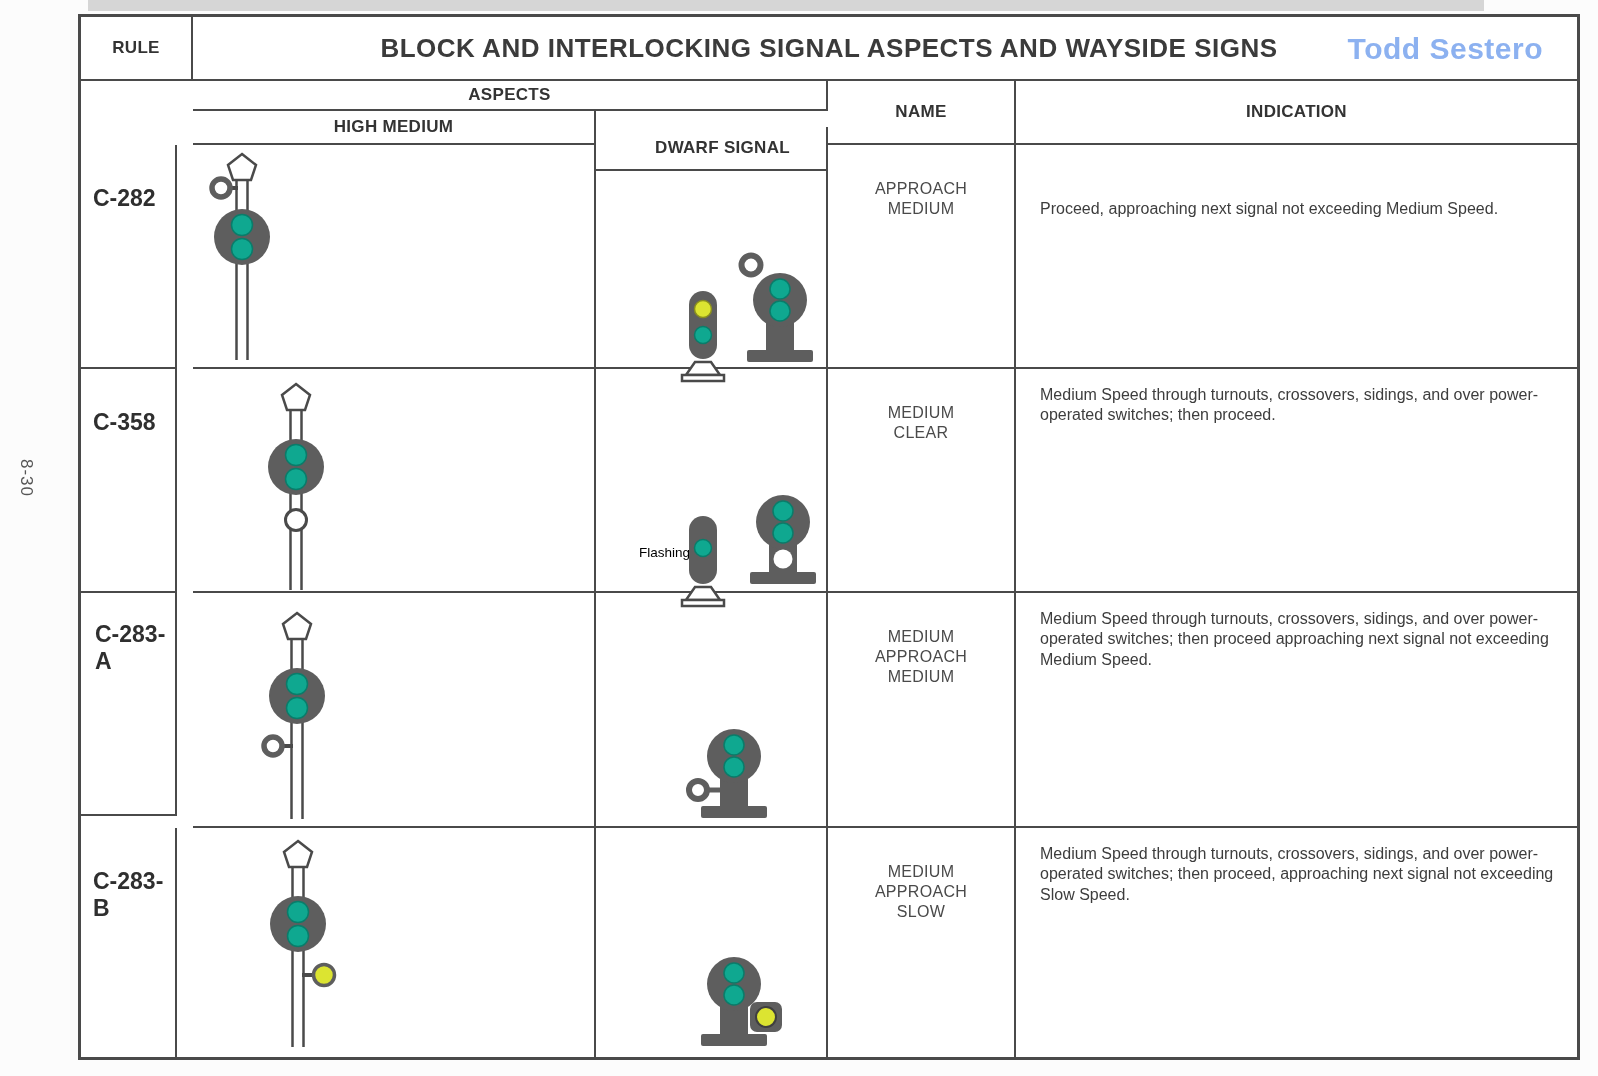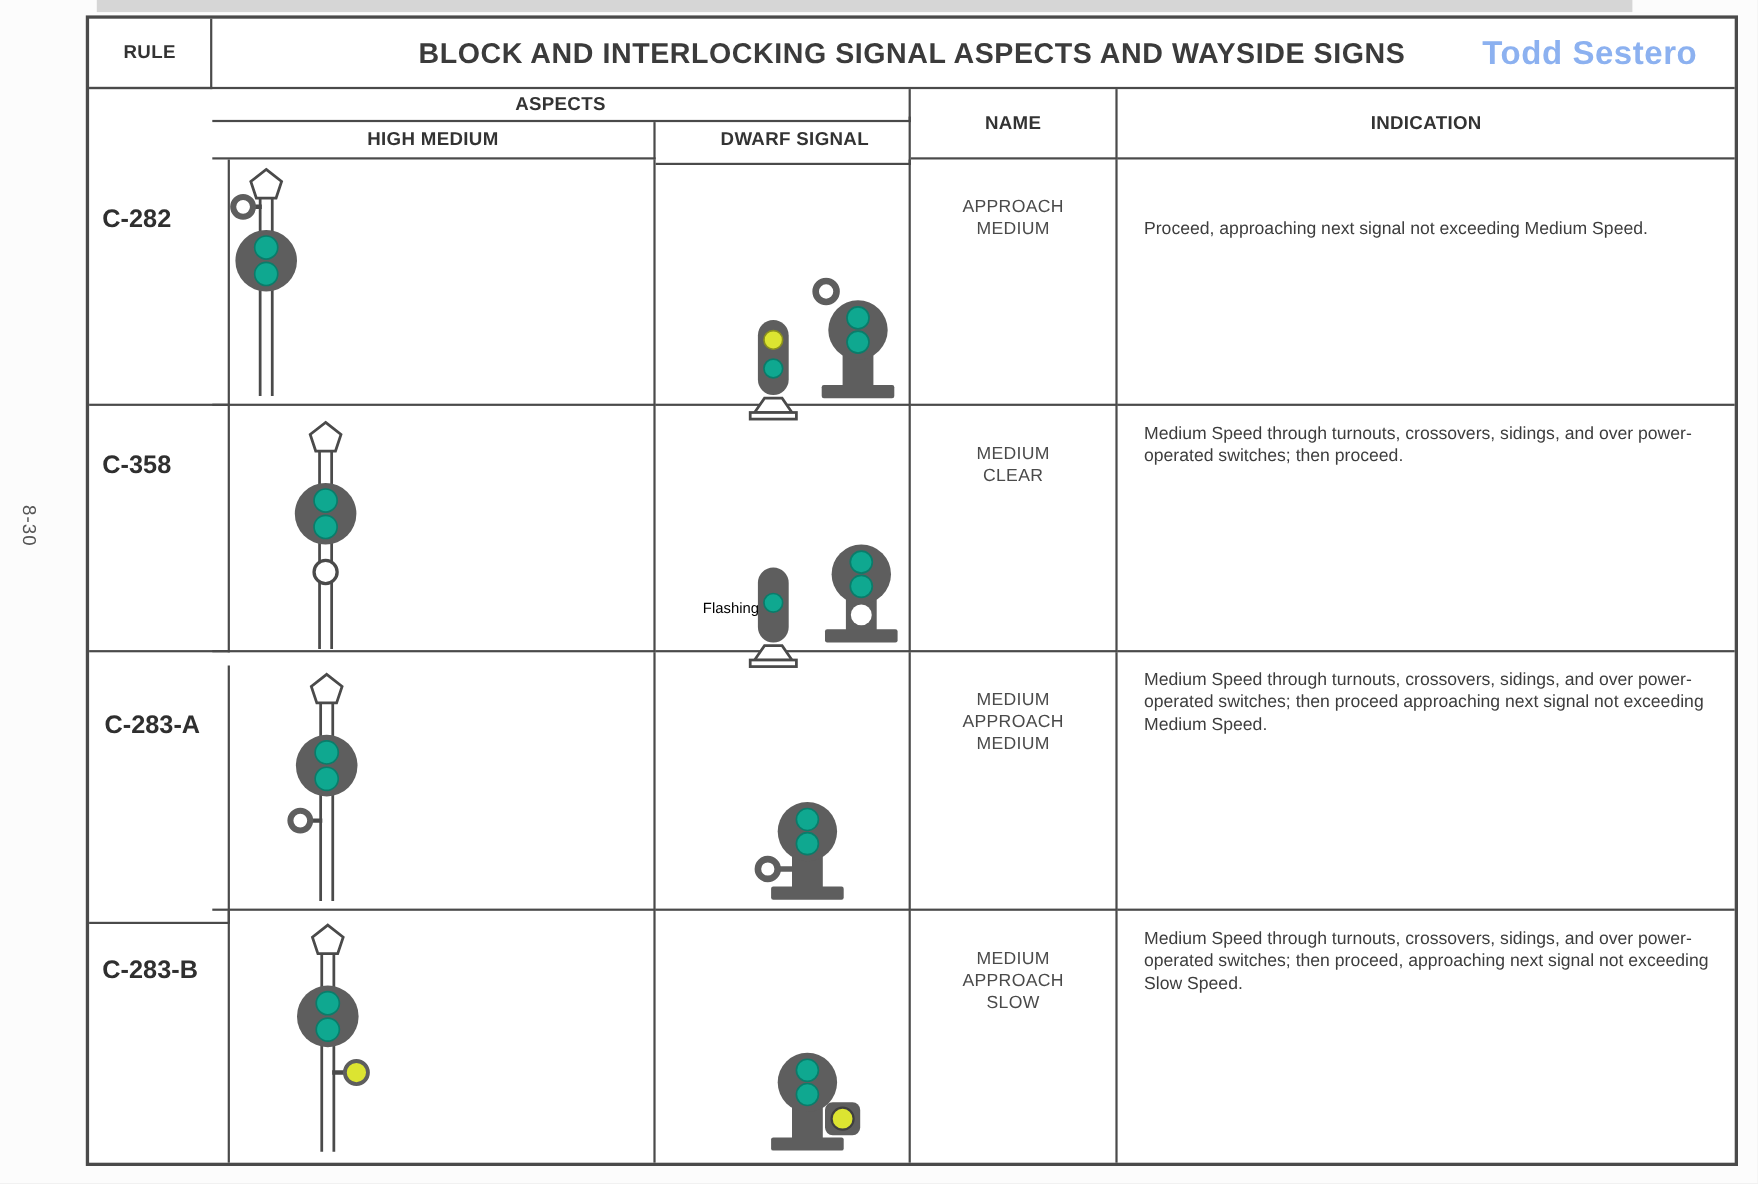--- a/index.html
+++ b/index.html
@@ -21,24 +21,24 @@
   .br { border-right-width:2px; }
   .bb { border-bottom-width:2px; }
   .center { display:flex; align-items:center; justify-content:center; }
   .title-row { left:0; top:0; width:1496px; height:64px; border-bottom-width:2px; }
   .title-text { font-size:26px; font-weight:bold; letter-spacing:.5px; color:#3b3b3b; }
   .credit { position:absolute; right:34px; top:15px; font-size:30px; font-weight:bold; letter-spacing:.5px; }
   .hdr { font-size:17px; font-weight:bold; color:#333; letter-spacing:.3px; }
   .h-rule { left:0; top:64; width:112px; height:64px; }
   .h-aspects { left:112px; top:64px; width:635px; height:30px; }
   .h-high { left:112px; top:94px; width:403px; height:34px; }
-  .h-dwarf { left:515px; top:89px; width:232px; height:44px;padding-left:23px; }
+  .h-dwarf { left:515px; top:110px; width:232px; height:44px;padding-left:23px; }
   .h-name { left:747px; top:64px; width:188px; height:64px; }
   .h-ind  { left:935px; top:64px; width:561px; height:64px; border-right-width:0; }
-  .rule-cell { width:128px; left:0; padding:40px 0 0 12px; font-size:23px; font-weight:bold; color:#2f2f2f; }
+  .rule-cell { width:96px; left:0; padding:40px 0 0 12px; font-size:23px; font-weight:bold; color:#2f2f2f; }
   .high-cell { left:112px; width:403px; }
   .dwarf-cell { left:515px; width:232px; }
   .name-cell {
     left:747px; width:188px; text-align:center; padding-top:34px;
     font-size:16px; color:#4a4a4a; line-height:1.25; white-space:pre-line; letter-spacing:.3px;
   }
   .ind-cell {
     left:935px; width:561px; border-right-width:0;
     padding:16px 18px 0 24px; font-size:16px; color:#3d3d3d; line-height:1.27;
   }
@@ -74,21 +74,21 @@
 MEDIUM</div>
     <div class="cell ind-cell bb ind-pad-lg" id="ind-0" style="top: 128px; height: 224px;">Proceed, approaching next signal not exceeding Medium Speed.</div>
 
     <div class="cell rule-cell br bb" id="rule-1" style="top: 352px; height: 224px;">C-358</div>
     <div class="cell high-cell br bb" id="high-1" style="top: 352px; height: 224px;"></div>
     <div class="cell dwarf-cell br bb" id="dwarf-1" style="top: 352px; height: 224px;"></div>
     <div class="cell name-cell br bb" id="name-1" style="top: 352px; height: 224px;">MEDIUM
 CLEAR</div>
     <div class="cell ind-cell bb" id="ind-1" style="top: 352px; height: 224px;">Medium Speed through turnouts, crossovers, sidings, and over power-operated switches; then proceed.</div>
 
-    <div class="cell rule-cell br bb" id="rule-2" style="top: 588px; height: 235px; padding-left: 14px;">C-283-A</div>
+    <div class="cell rule-cell br bb" id="rule-2" style="top: 564px; height: 235px; padding-left: 14px;">C-283-A</div>
     <div class="cell high-cell br bb" id="high-2" style="top: 576px; height: 235px;"></div>
     <div class="cell dwarf-cell br bb" id="dwarf-2" style="top: 576px; height: 235px;"></div>
     <div class="cell name-cell br bb" id="name-2" style="top: 576px; height: 235px;">MEDIUM
 APPROACH
 MEDIUM</div>
     <div class="cell ind-cell bb" id="ind-2" style="top: 576px; height: 235px;">Medium Speed through turnouts, crossovers, sidings, and over power-operated switches; then proceed approaching next signal not exceeding Medium Speed.</div>
 
     <div class="cell rule-cell br" id="rule-3" style="top: 811px; height: 229px;">C-283-B</div>
     <div class="cell high-cell br" id="high-3" style="top: 811px; height: 229px;"></div>
     <div class="cell dwarf-cell br" id="dwarf-3" style="top: 811px; height: 229px;"></div>

